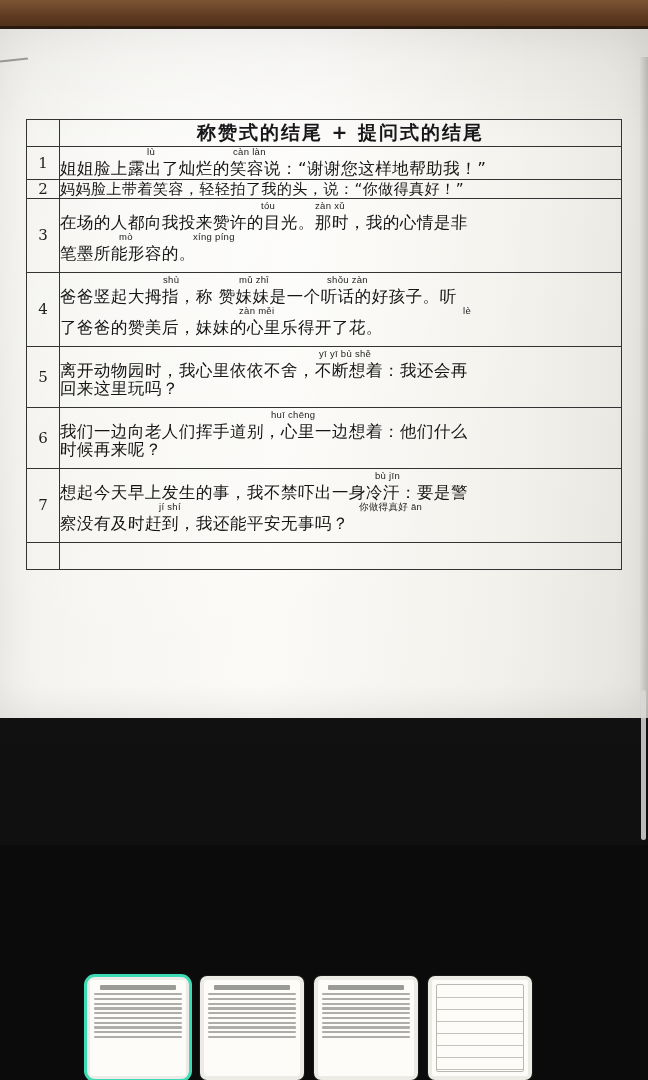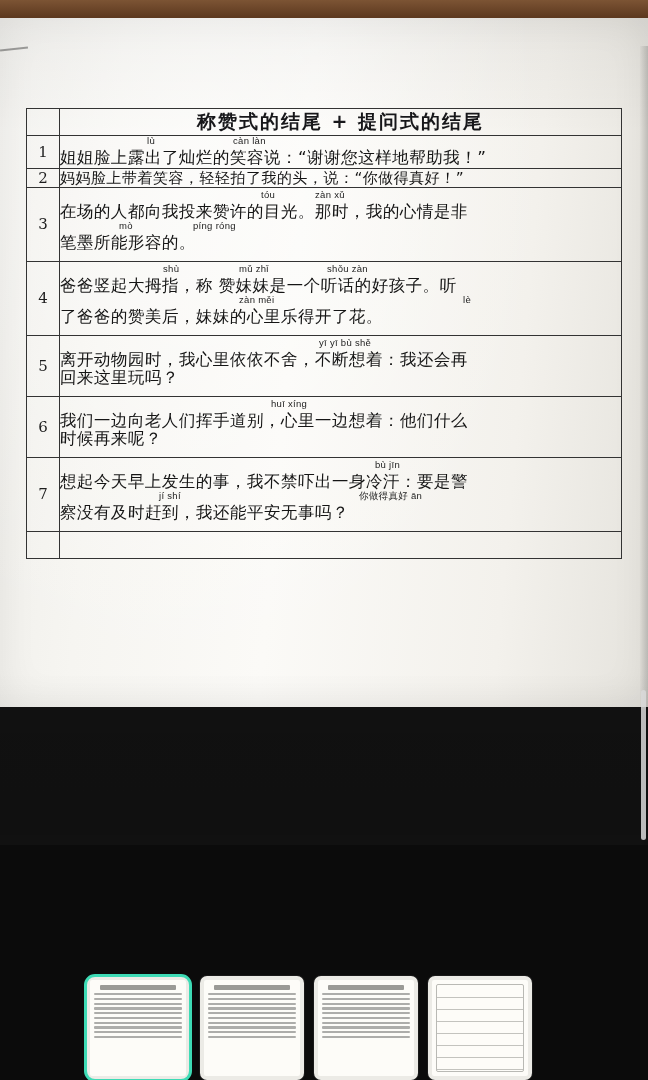--- a/index.html
+++ b/index.html
@@ -47,21 +47,21 @@
   }
   .desk-wood::after {
     content: "";
     position: absolute;
     left: 0; bottom: 0; width: 648px; height: 4px;
     background: rgba(0,0,0,0.45);
   }
   .paper {
     position: absolute;
     left: 0;
-    top: 18px;
+    top: 29px;
     width: 648px;
     height: 689px;
     background:
       linear-gradient(95deg, #efeeea 0%, #f6f5f1 18%, #fbfaf7 45%, #f3f1ec 78%, #e5e3dd 100%);
     box-shadow: inset 0 0 40px rgba(0,0,0,0.07);
   }
   
   .paper::before {
     content:"";
     position:absolute; left:0; top:0; width:648px; height:817px;
@@ -267,21 +267,21 @@
           <tr class="row-tall">
             <td class="num-cell">3</td>
             <td class="text-cell">
               <span class="pinyin-row">
                 <span class="pinyin" style="left:186px">tóu</span>
                 <span class="pinyin" style="left:240px">zàn xǔ</span>
               </span>
               <span class="line">在场的人都向我投来赞许的目光。那时，我的心情是非</span>
               <span class="pinyin-row">
                 <span class="pinyin" style="left:44px">mò</span>
-                <span class="pinyin" style="left:118px">píng róng</span>
+                <span class="pinyin" style="left:118px">xíng píng</span>
               </span>
               <span class="line">笔墨所能形容的。</span>
             </td>
           </tr>
 
           <tr class="row-tall">
             <td class="num-cell">4</td>
             <td class="text-cell">
               <span class="pinyin-row">
                 <span class="pinyin" style="left:88px">shù</span>
@@ -305,21 +305,21 @@
               </span>
               <span class="line">离开动物园时，我心里依依不舍，不断想着：我还会再</span>
               <span class="line">回来这里玩吗？</span>
             </td>
           </tr>
 
           <tr class="row-tall">
             <td class="num-cell">6</td>
             <td class="text-cell">
               <span class="pinyin-row">
-                <span class="pinyin" style="left:196px">huī xíng</span>
+                <span class="pinyin" style="left:196px">huī chēng</span>
               </span>
               <span class="line">我们一边向老人们挥手道别，心里一边想着：他们什么</span>
               <span class="line">时候再来呢？</span>
             </td>
           </tr>
 
           <tr class="row-tall">
             <td class="num-cell">7</td>
             <td class="text-cell">
               <span class="pinyin-row">

